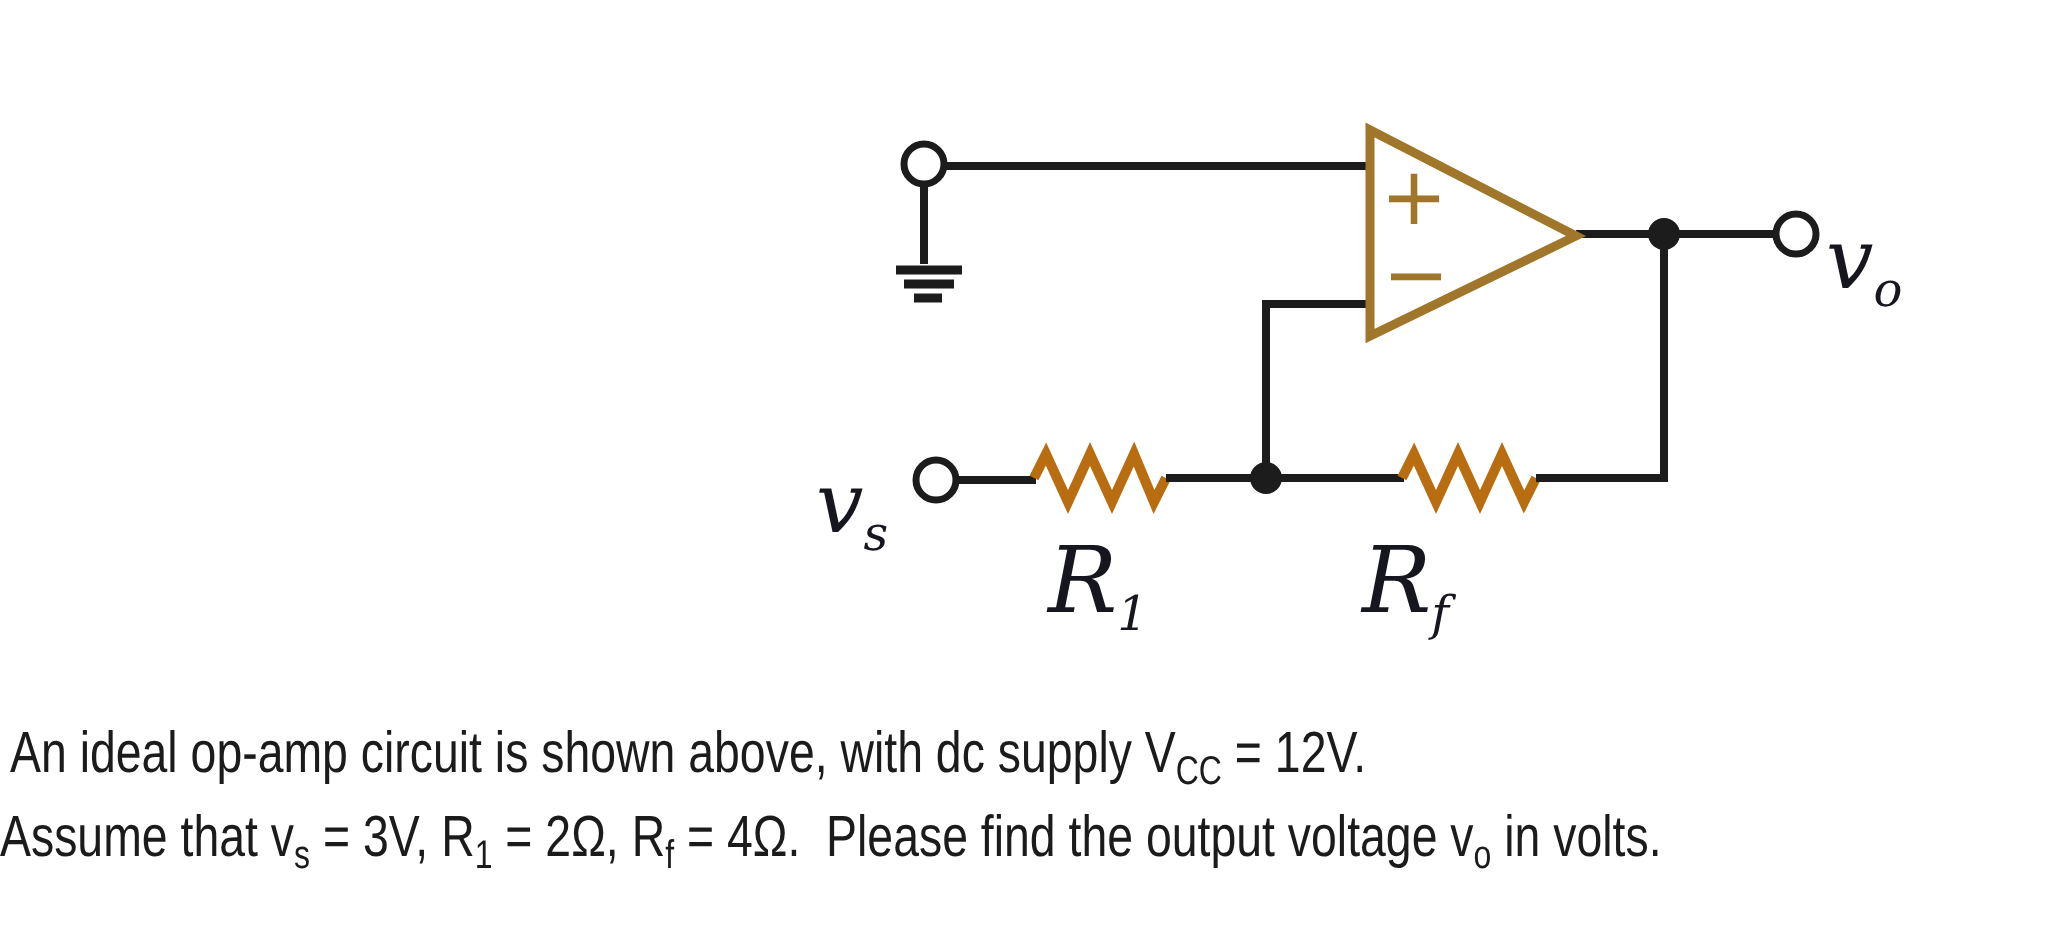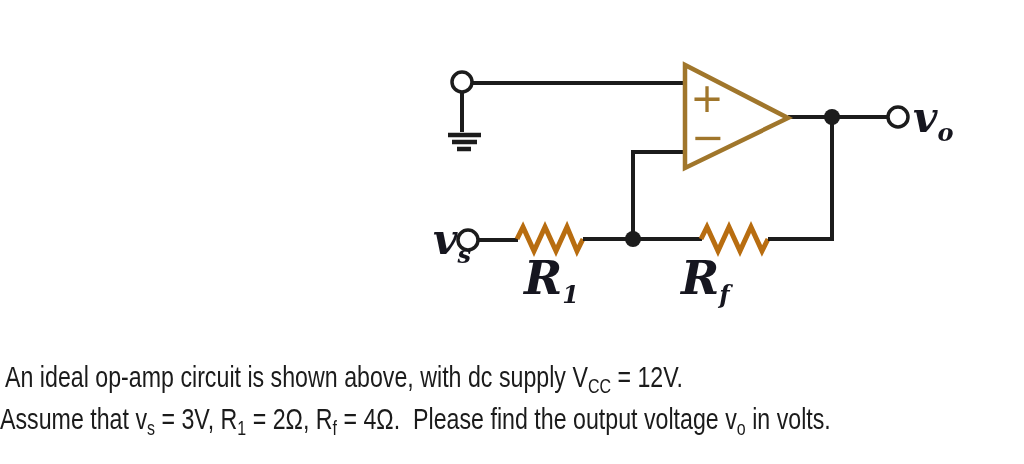--- a/index.html
+++ b/index.html
@@ -9,31 +9,32 @@
     background:#ffffff;
     overflow:hidden;
     font-family:"Liberation Sans", sans-serif;
   }
   .circuit-svg{position:absolute;left:0;top:0;}
   
   .clabel{
     position:absolute;
     font-family:"DejaVu Serif", serif;
     font-style:italic;
-    font-weight:700;
+    font-weight:400;
     color:#16161f;
     line-height:1;
     white-space:nowrap;
+    margin-top:12px;
   }
   .clabel .csub{
     font-size:24px;
     font-style:italic;
     vertical-align:-9px;
   }
-  .lbl-vs{left:433px;top:219px;font-size:42px;}
+  .lbl-vs{left:408px;top:219px;font-size:42px;}
   .lbl-r1{left:524px;top:255px;font-size:46px;}
   .lbl-rf{left:681px;top:255px;font-size:46px;}
   .lbl-vo{left:913px;top:97px;font-size:42px;}
   
   .qline{
     position:absolute;
     font-size:29px;
     color:#1b1b1b;
     line-height:1;
     white-space:nowrap;

